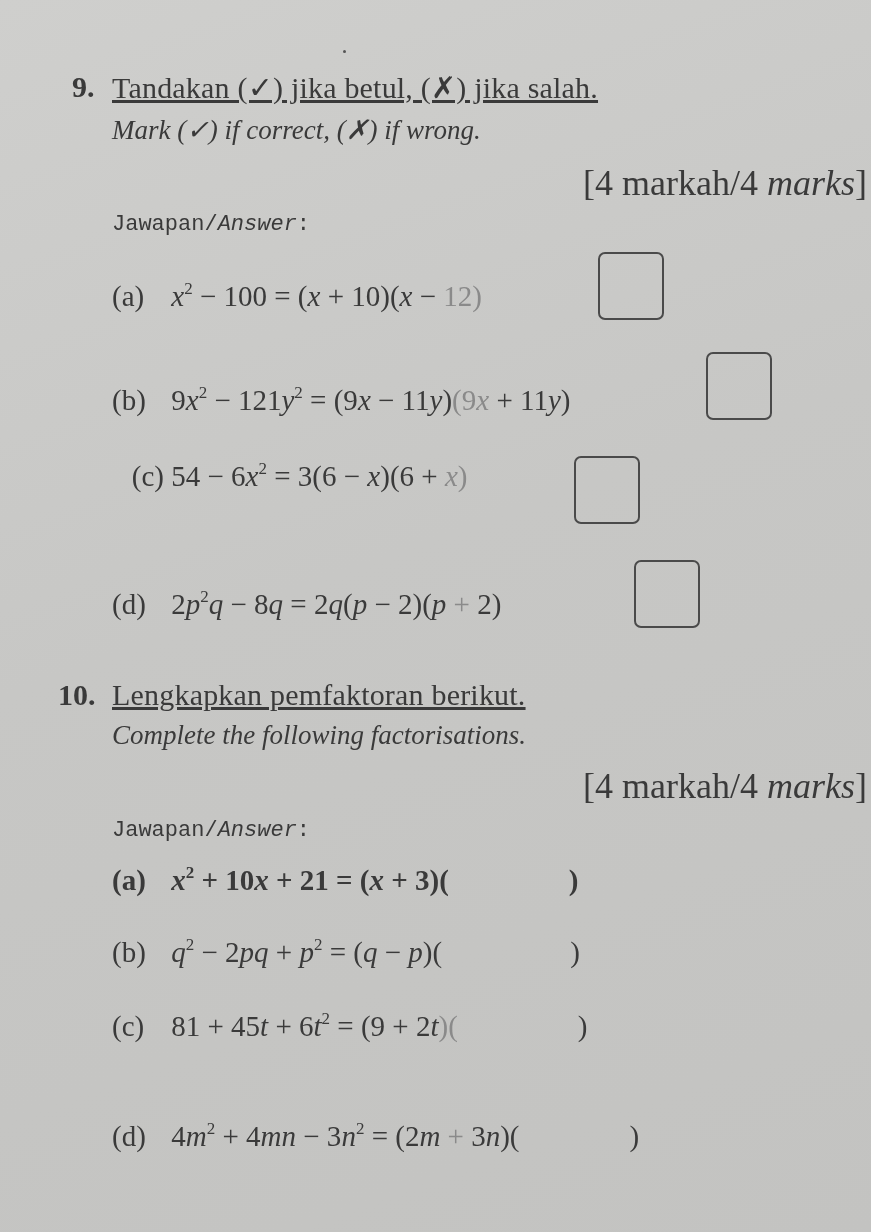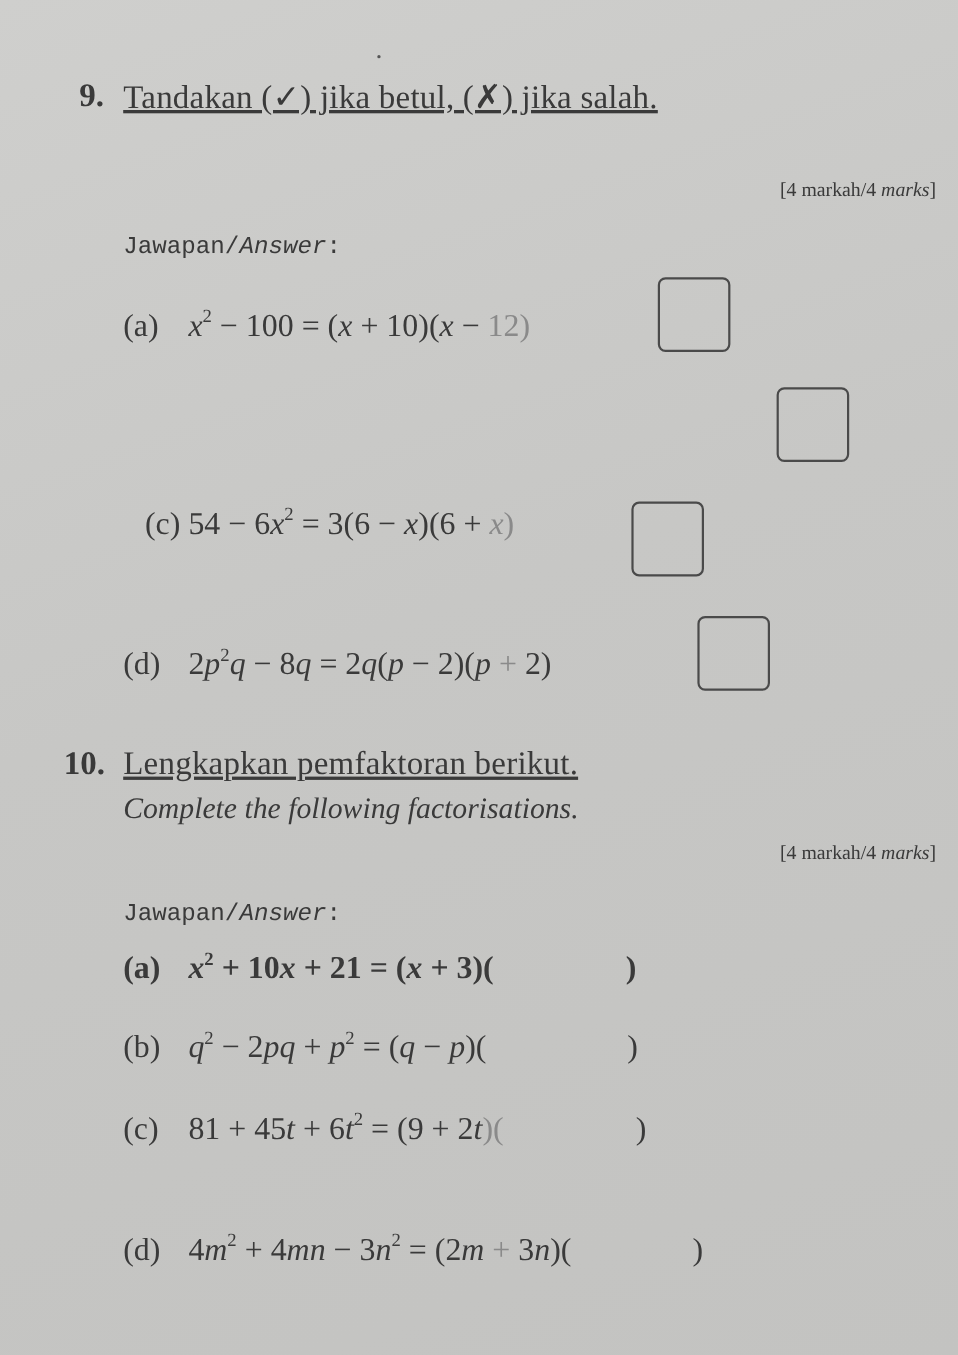--- a/index.html
+++ b/index.html
@@ -40,22 +40,22 @@
       letter-spacing: 0.2px;
       text-decoration: underline;
     }
     .q-sub {
       position: absolute;
       font-size: 27px;
       font-style: italic;
     }
     .marks {
       position: absolute;
-      font-size: 18px;
-      right: 20px;
+      font-size: 36px;
+      right: 4px;
       text-align: center;
     }
     .marks i { font-style: italic; }
     .answer-label {
       position: absolute;
       font-size: 22px;
       font-family: Liberation Mono, monospace;
     }
     .answer-label i { font-style: italic; }
     .item {
@@ -86,29 +86,34 @@
     .faded { color: #8a8a8a; }
   </style>
 </head>
 <body>
 
 <div class="page">
   <div class="dot"></div>
 
   <div class="qnum" style="left:72px; top:70px;">9.</div>
   <div class="q-title" style="left:112px; top:70px;">Tandakan (✓) jika betul, (✗) jika salah.</div>
+  <div class="q-sub" style="left:112px; top:114px;">Mark (✓) if correct, (✗) if wrong.</div>
   <div class="marks" style="top:162px;"><span>[4 markah/4 </span><i>marks</i><span>]</span></div>
   <div class="answer-label" style="left:112px; top:212px;"><span>Jawapan/</span><i>Answer</i><span>:</span></div>
 
   <div class="item" style="left:112px; top:280px;">
     <span class="lbl">(a)</span>
     <span class="expr"><i>x</i><sup>2</sup> − 100 = (<i>x</i> + 10)(<i>x</i> − <span class="faded">12)</span></span>
   </div>
   <div class="checkbox" style="left:598px; top:252px;"></div>
 
+  <div class="item" style="left:112px; top:384px;">
+    <span class="lbl">(b)</span>
+    <span class="expr">9<i>x</i><sup>2</sup> − 121<i>y</i><sup>2</sup> = (9<i>x</i> − 11<i>y</i>)<span class="faded">(9<i>x</i></span> + 11<i>y</i>)</span>
+  </div>
   <div class="checkbox" style="left:706px; top:352px;"></div>
 
   <div class="item" style="left:112px; top:460px;text-align:right;">
     <span class="lbl">(c)</span>
     <span class="expr">54 − 6<i>x</i><sup>2</sup> = 3(6 − <i>x</i>)(6 + <span class="faded"><i>x</i>)</span></span>
   </div>
   <div class="checkbox" style="left:574px; top:456px;"></div>
 
   <div class="item" style="left:112px; top:588px;">
     <span class="lbl">(d)</span>

